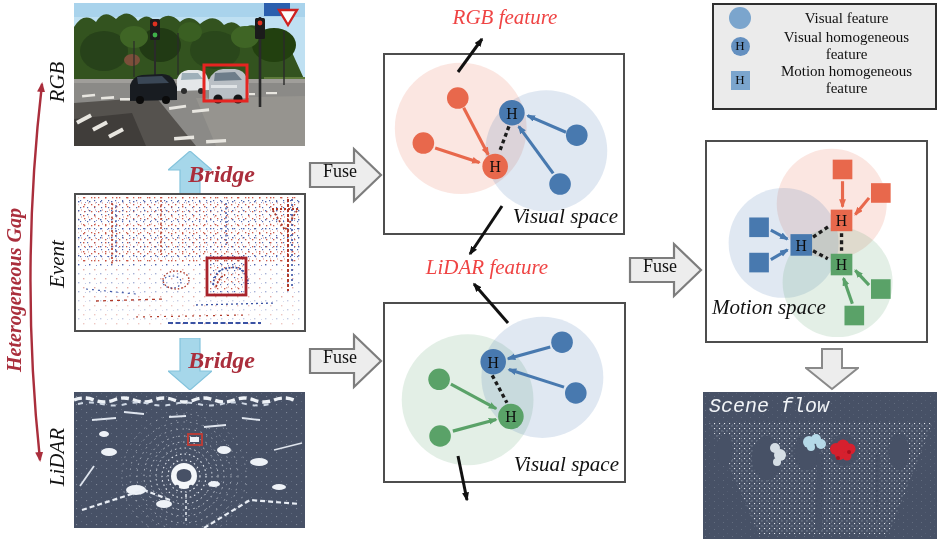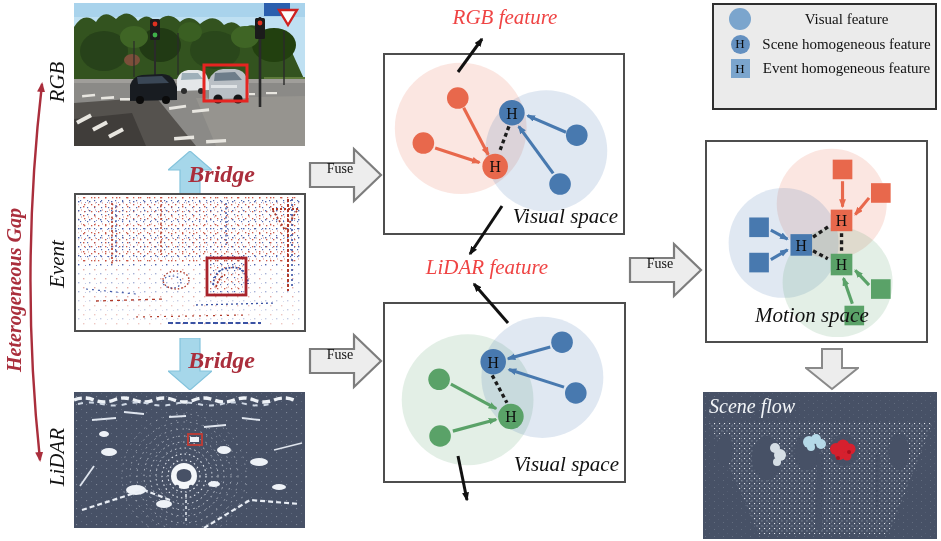--- a/index.html
+++ b/index.html
@@ -6,24 +6,24 @@
   .canvas{position:relative;width:941px;height:541px;background:#fff;overflow:hidden;
           font-family:"Liberation Serif","DejaVu Serif",serif;}
   .abs{position:absolute;}
   svg{display:block;}
 
   
   .rot-label{transform:rotate(-90deg);text-align:center;font-style:italic;font-size:21px;color:#111;}
   .gap-label{transform:rotate(-90deg);text-align:center;font-style:italic;font-weight:bold;
              font-size:20px;color:var(--red-accent);white-space:nowrap;}
   .bridge-label{text-align:right;font-style:italic;font-weight:bold;font-size:24px;color:var(--red-accent);}
-  .fuse-label{text-align:center;font-size:14px;color:#111;}
+  .fuse-label{text-align:center;font-size:18px;color:#111;}
   .feature-label{text-align:center;font-style:italic;font-size:21px;color:#ef4444;white-space:nowrap;}
-  .space-label{font-style:italic;font-size:21px;color:#111;white-space:nowrap;margin-left:43px;}
-  .sceneflow-label{font-style:italic;font-size:20px;color:#f2f5f8;white-space:nowrap;}
+  .space-label{font-style:italic;font-size:21px;color:#111;white-space:nowrap;}
+  .sceneflow-label{font-style:italic;font-size:20px;color:#f2f5f8;white-space:nowrap;font-family:Liberation Mono, monospace;}
 
   
   .space-box{background:#fff;border:2.5px solid var(--box-border);box-sizing:border-box;}
   .legend{background:var(--legend-bg);border:2px solid #2f2f2f;box-sizing:border-box;
           display:grid;grid-template-rows:repeat(4,1fr);padding:2px 4px;}
   .lrow{display:flex;align-items:center;}
   .licon{width:44px;display:flex;justify-content:center;align-items:center;}
   .llabel{flex:1;text-align:center;font-size:15px;color:#111;}
   .lg-circle{width:22px;height:22px;border-radius:50%;background:var(--legend-blue);}
   .lg-square{width:20px;height:20px;background:var(--legend-blue);}
@@ -345,29 +345,29 @@
           <span class="lg-circle"></span>
         </div>
       <div class="llabel">Visual feature</div>
     </div>
     <div class="lrow">
       <div class="licon">
           <span class="lg-circle-h">
             <span>H</span>
           </span>
         </div>
-      <div class="llabel">Scene homogeneous feature</div>
+      <div class="llabel">Visual homogeneous feature</div>
     </div>
     <div class="lrow">
       <div class="licon">
           <span class="lg-square-h">
             <span>H</span>
           </span>
         </div>
-      <div class="llabel">Event homogeneous feature</div>
+      <div class="llabel">Motion homogeneous feature</div>
     </div>
   </div>
 
   <div class="abs space-box" style="left:705px;top:140px;width:223px;height:203px">
     <svg width="100%" height="100%" viewBox="0 0 223 203" preserveAspectRatio="none">
       <circle cx="127" cy="63" r="56" class="soft-orange"></circle>
       <circle cx="78" cy="103" r="56" class="soft-blue"></circle>
       <circle cx="133" cy="143" r="56" class="soft-green"></circle>
       <line x1="108" y1="97" x2="124" y2="86" class="hlink"></line>
       <line x1="137" y1="93" x2="137" y2="111" class="hlink"></line>
@@ -390,21 +390,21 @@
       </g>
       <g>
         <rect x="126" y="69" width="22" height="22" class="f-orange"></rect>
         <text x="137" y="86" class="htext">H</text>
       </g>
       <g>
         <rect x="126" y="114" width="22" height="22" class="f-green"></rect>
         <text x="137" y="131" class="htext">H</text>
       </g>
     </svg>
-    <div class="abs space-label" style="left:5px;bottom:13px">Motion space</div>
+    <div class="abs space-label" style="left:5px;bottom:21px">Motion space</div>
   </div>
 
   <svg class="abs" style="left:805px;top:347px" width="54" height="44" viewBox="0 0 54 44">
     <polygon points="17,2 37,2 37,21 53,21 27,42 1,21 17,21" style="fill:var(--fuse-fill)" stroke="#8a8a8a" stroke-width="2"></polygon>
   </svg>
 
   <div class="abs" style="left:703px;top:392px;width:234px;height:147px;background:var(--dark-slate)">
     <svg width="234" height="147" viewBox="0 0 234 147">
       <defs>
         <pattern id="sf1" width="5" height="5" patternUnits="userSpaceOnUse">

